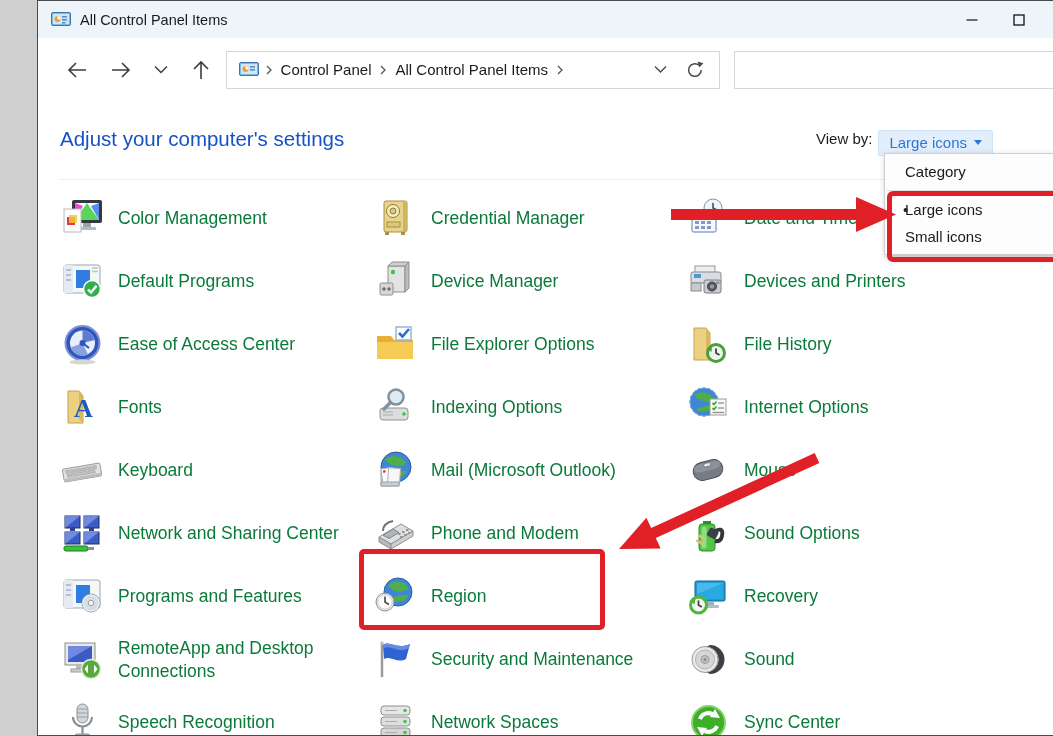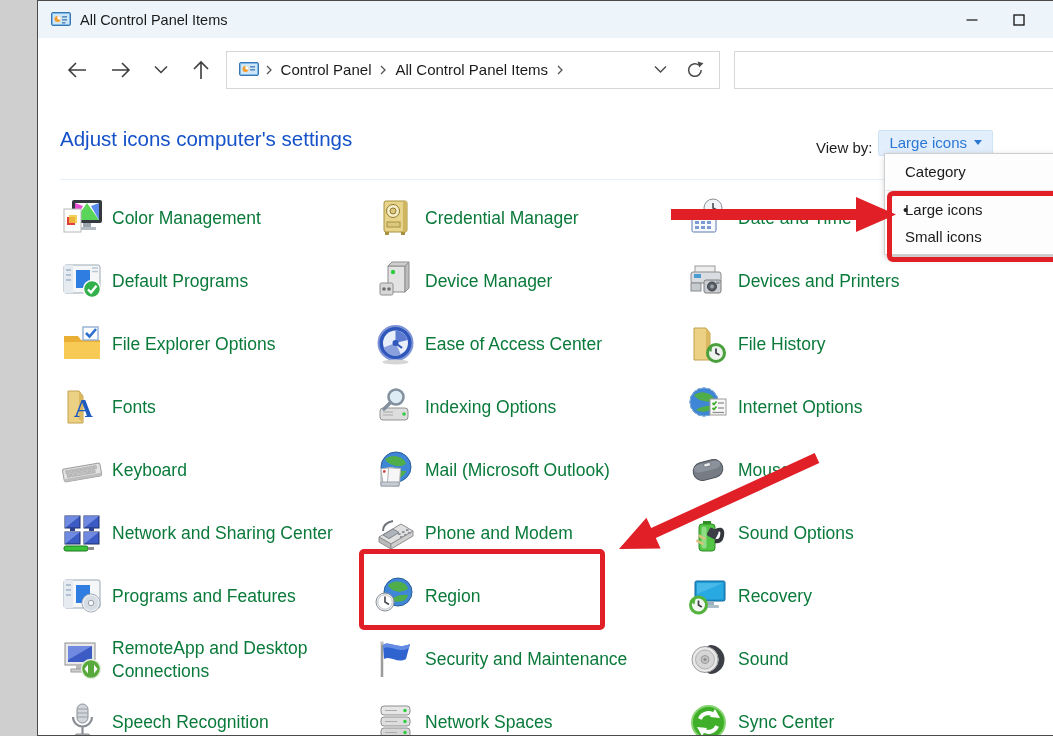--- a/index.html
+++ b/index.html
@@ -19,33 +19,33 @@
   .crumbbox{margin-left:6px;width:496px;height:38px;border:1px solid #d7d7d7;box-sizing:border-box;display:flex;align-items:center;padding:0 8px;background:#fff;}
   .crumbbox .cicon{width:20px;height:16px;margin:0 4px 0 4px;}
   .crumb{font-size:15px;color:#1b1b1b;padding:0 6px;cursor:pointer;white-space:nowrap;}
   .crumbsep{width:12px;height:12px;flex:0 0 auto;}
   .crumb-right{margin-left:auto;display:flex;align-items:center;gap:18px;padding-right:6px;}
   .searchbox{margin-left:14px;width:356px;height:38px;border:1px solid #d7d7d7;box-sizing:border-box;display:flex;align-items:center;background:#fff;}
   .searchbox input{flex:1;border:none;outline:none;font-size:14px;height:100%;padding:0 10px;background:transparent;}
   .searchbox .mag{margin-right:10px;}
   
   .pagehead{position:absolute;left:22px;top:126px;font-size:20.5px;color:#1551c8;}
-  .viewby{position:absolute;right:96px;top:129px;display:flex;align-items:flex-end;font-size:15px;color:#1d1d1d;}
+  .viewby{position:absolute;right:96px;top:129px;display:flex;align-items:flex-start;font-size:15px;color:#1d1d1d;}
   .viewby .vlabel{margin-right:6px;}
   .vbtn{display:flex;align-items:center;gap:7px;background:#e2eefb;border:1px solid #cfe3f7;border-radius:2px;padding:3px 10px 4px 10px;color:#2b77d4;font-size:15px;cursor:pointer;}
   .vcaret{width:0;height:0;border-left:4.5px solid transparent;border-right:4.5px solid transparent;border-top:5.5px solid #2b77d4;}
   .headrule{position:absolute;left:22px;right:36px;top:178px;height:1px;background:#e4f1fb;}
   
   .viewmenu{position:absolute;left:846px;top:152px;width:188px;box-sizing:border-box;background:#fdfdfd;border:1px solid #cfcfcf;box-shadow:2px 3px 7px rgba(0,0,0,.28);padding:4px 0;z-index:5;}
   .vmitem{position:relative;height:27px;line-height:27px;padding-left:20px;font-size:15px;color:#1b1b1b;cursor:pointer;}
   .vmitem .bullet{position:absolute;left:18px;top:0;font-size:15px;color:#222;}
   .vmsep{height:1px;background:#e2e2e2;margin:5px 1px;}
   
   .grid{position:absolute;left:22px;top:186px;right:40px;display:grid;grid-template-columns:313px 313px 1fr;grid-auto-rows:63px;align-items:center;}
-  .item{display:flex;align-items:center;gap:7px;cursor:pointer;}
+  .item{display:flex;align-items:center;gap:13px;cursor:pointer;}
   .item .ic{width:45px;height:45px;flex:0 0 auto;}
   .item .lbl{color:#0a7a3a;font-size:17.5px;line-height:1.28;max-width:228px;}
   
   .sbar{position:absolute;top:100px;bottom:0;right:0;width:16px;background:#f7f7f7;border-left:1px solid #ececec;z-index:2;}
   .sthumb{position:absolute;left:4px;width:7px;top:150px;height:315px;background:#8c8c8c;border-radius:1px;cursor:pointer;}
   
   .redbox{position:absolute;border:5px solid #e01f26;border-radius:6px;z-index:6;pointer-events:none;}
   .rb-menu{left:849px;top:190px;width:182px;height:61px;}
   .rb-recovery{left:321px;top:548px;width:236px;height:71px;border-radius:5px;}
   .arrows{position:absolute;left:0;top:0;width:1053px;height:736px;z-index:7;pointer-events:none;}
@@ -140,21 +140,21 @@
 
     <div class="searchbox">
       <input type="text" value="" style="">
       <svg class="mag" width="16" height="16">
         <circle cx="6.5" cy="6.5" r="5" fill="none" stroke="#767676" stroke-width="1.4"></circle>
         <line x1="10.2" y1="10.2" x2="14.5" y2="14.5" stroke="#767676" stroke-width="1.4"></line>
       </svg>
     </div>
   </div>
 
-  <div class="pagehead">Adjust icons computer's settings</div>
+  <div class="pagehead">Adjust your computer's settings</div>
   <div class="viewby">
     <span class="vlabel">View by:</span>
     <span class="vbtn">
       <span>Large icons</span>
       <span class="vcaret"></span>
     </span>
   </div>
   <div class="headrule"></div>
 
   <div class="grid">
@@ -248,40 +248,40 @@
         <rect x="18" y="21" width="17" height="13" rx="2" fill="#c9cdd2" stroke="#7d7d7d"></rect>
         <circle cx="26" cy="27.5" r="4.5" fill="#585d64" stroke="#3c4046"></circle>
         <circle cx="26" cy="27.5" r="2" fill="#9aa1a8"></circle>
         <rect x="30" y="22.5" width="3.5" height="2.5" fill="#8f959c"></rect>
       </svg></span>
       <span class="lbl">Devices and Printers</span>
     </div>
 
     <div class="item">
       <span class="ic"><svg viewBox="0 0 45 45">
-        <path d="M4 14 L18 14 L21 18 L40 18 L40 37 L4 37 Z" fill="#e9ae34"></path>
-        <path d="M4 20 L40 20 L40 37 L4 37 Z" fill="#f6ca55"></path>
-        <rect x="23" y="5" width="15" height="13" fill="#fff" stroke="#9ab4d6" stroke-width="1.5"></rect>
-        <path d="M26 11 L29.5 14.5 L36 7" fill="none" stroke="#2f6fd0" stroke-width="2.6"></path>
-      </svg></span>
-      <span class="lbl">File Explorer Options</span>
-    </div>
-
-    <div class="item">
-      <span class="ic"><svg viewBox="0 0 45 45">
         <circle cx="22.5" cy="21" r="17" fill="#2e56bb"></circle>
         <circle cx="22.5" cy="21" r="17" fill="none" stroke="#7e93d6" stroke-width="2"></circle>
         <circle cx="22.5" cy="21" r="12.5" fill="#e9effa"></circle>
         <path d="M22.5 21 L22.5 8.5 A12.5 12.5 0 0 1 34.6 18 Z" fill="#5d7bd0"></path>
         <path d="M22.5 21 L10.6 25.5 A12.5 12.5 0 0 0 28 32.5 Z" fill="#8aa0dd"></path>
         <circle cx="22.5" cy="21" r="3" fill="#2e56bb"></circle>
         <path d="M22.5 21 L29 26" stroke="#2e56bb" stroke-width="2.2"></path>
         <ellipse cx="22.5" cy="40" rx="13" ry="2.5" fill="#d6d6d6"></ellipse>
       </svg></span>
       <span class="lbl">Ease of Access Center</span>
+    </div>
+
+    <div class="item">
+      <span class="ic"><svg viewBox="0 0 45 45">
+        <path d="M4 14 L18 14 L21 18 L40 18 L40 37 L4 37 Z" fill="#e9ae34"></path>
+        <path d="M4 20 L40 20 L40 37 L4 37 Z" fill="#f6ca55"></path>
+        <rect x="23" y="5" width="15" height="13" fill="#fff" stroke="#9ab4d6" stroke-width="1.5"></rect>
+        <path d="M26 11 L29.5 14.5 L36 7" fill="none" stroke="#2f6fd0" stroke-width="2.6"></path>
+      </svg></span>
+      <span class="lbl">File Explorer Options</span>
     </div>
 
     <div class="item">
       <span class="ic"><svg viewBox="0 0 45 45">
         <path d="M8 6 L20 6 L24 11 L24 38 L8 38 Z" fill="#ecd184" stroke="#c3a24f"></path>
         <path d="M20 6 L24 11 L24 38 L20 34 Z" fill="#d9b85f"></path>
         <circle cx="30" cy="31" r="8.5" fill="#eff3ef" stroke="#4aa03c" stroke-width="3"></circle>
         <path d="M30 26.5 V31 L33.5 33" fill="none" stroke="#3c4046" stroke-width="1.8"></path>
         <polygon points="21,27 26,24.5 25.5,30" fill="#4aa03c"></polygon>
       </svg></span>

